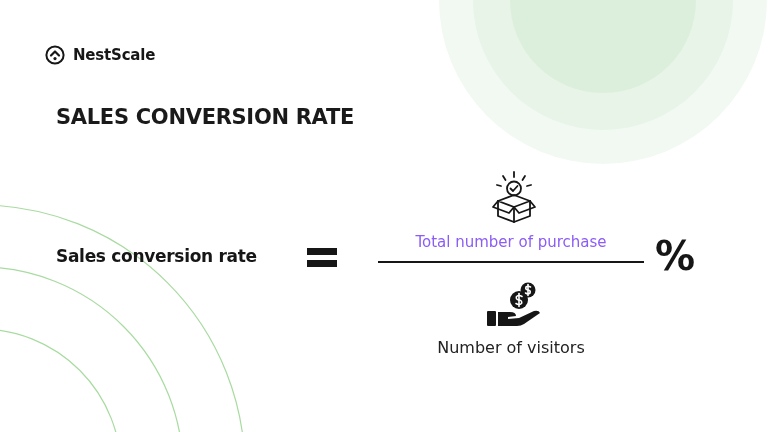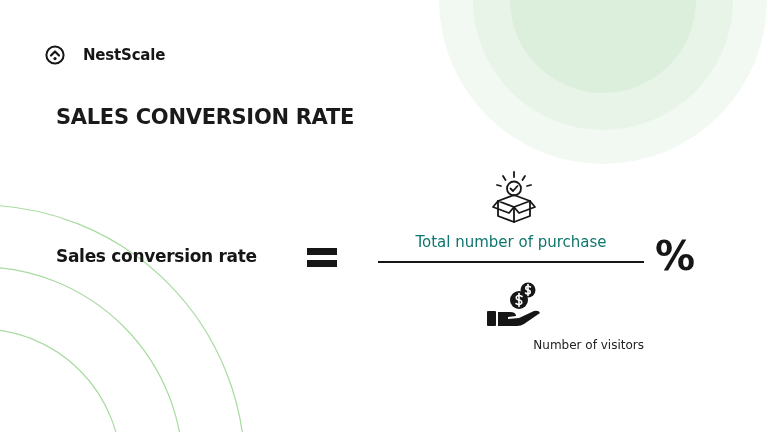--- a/index.html
+++ b/index.html
@@ -1,29 +1,29 @@
 <!DOCTYPE html>
 <html><head>
 <meta charset="utf-8">
 <style>
   html, body { margin:0; padding:0; }
   body { width:768px; height:432px; background:#ffffff; position:relative; overflow:hidden; font-family:"DejaVu Sans", sans-serif; color:#161616; }
   .bg-layer { position:absolute; left:0; top:0; width:768px; height:432px; pointer-events:none; }
-  .logo { position:absolute; left:45px; top:45px; display:flex; align-items:center; gap:18px; }
+  .logo { position:absolute; left:45px; top:45px; display:flex; align-items:center; gap:8px; }
   .logo-text { font-weight:bold; font-size:15px; letter-spacing:-0.2px; color:#161616; }
   .title { position:absolute; left:56px; top:103px; font-weight:bold; font-size:21px; line-height:28px; letter-spacing:-0.3px; color:#1a1a1a; margin:0; }
   .lhs { position:absolute; left:56px; top:246px; font-weight:bold; font-size:17px; letter-spacing:-0.3px; color:#161616; }
   .equals { position:absolute; left:307px; top:248px; width:30px; height:20px; }
   .equals div { position:absolute; left:0; width:30px; height:7px; background:#161616; }
   .numerator-icon { position:absolute; left:489px; top:170px; }
-  .numerator { position:absolute; left:378px; top:233px; width:266px; text-align:center; font-size:15px; color:#0f766e; }
+  .numerator { position:absolute; left:378px; top:233px; width:266px; text-align:center; font-size:15px; color:#8b5cf6; }
   .fraction-line { position:absolute; left:378px; top:261px; width:266px; height:2px; background:#161616; }
   .percent { position:absolute; left:655px; top:236px; font-weight:bold; font-size:40px; line-height:40px; color:#161616; }
   .denominator-icon { position:absolute; left:486px; top:280px; }
-  .denominator { position:absolute; left:378px; top:338px; width:266px; text-align:right; font-size:12px; color:#222; }
+  .denominator { position:absolute; left:378px; top:338px; width:266px; text-align:center; font-size:16px; color:#222; }
 </style>
 </head>
 <body>
 
 <svg class="bg-layer" viewBox="0 0 768 432" width="768" height="432">
   <g>
     <circle cx="603" cy="0" r="164" fill="#f2f9f2"></circle>
     <circle cx="603" cy="0" r="130" fill="#e7f4e7"></circle>
     <circle cx="603" cy="0" r="93" fill="#dcefdc"></circle>
   </g>

